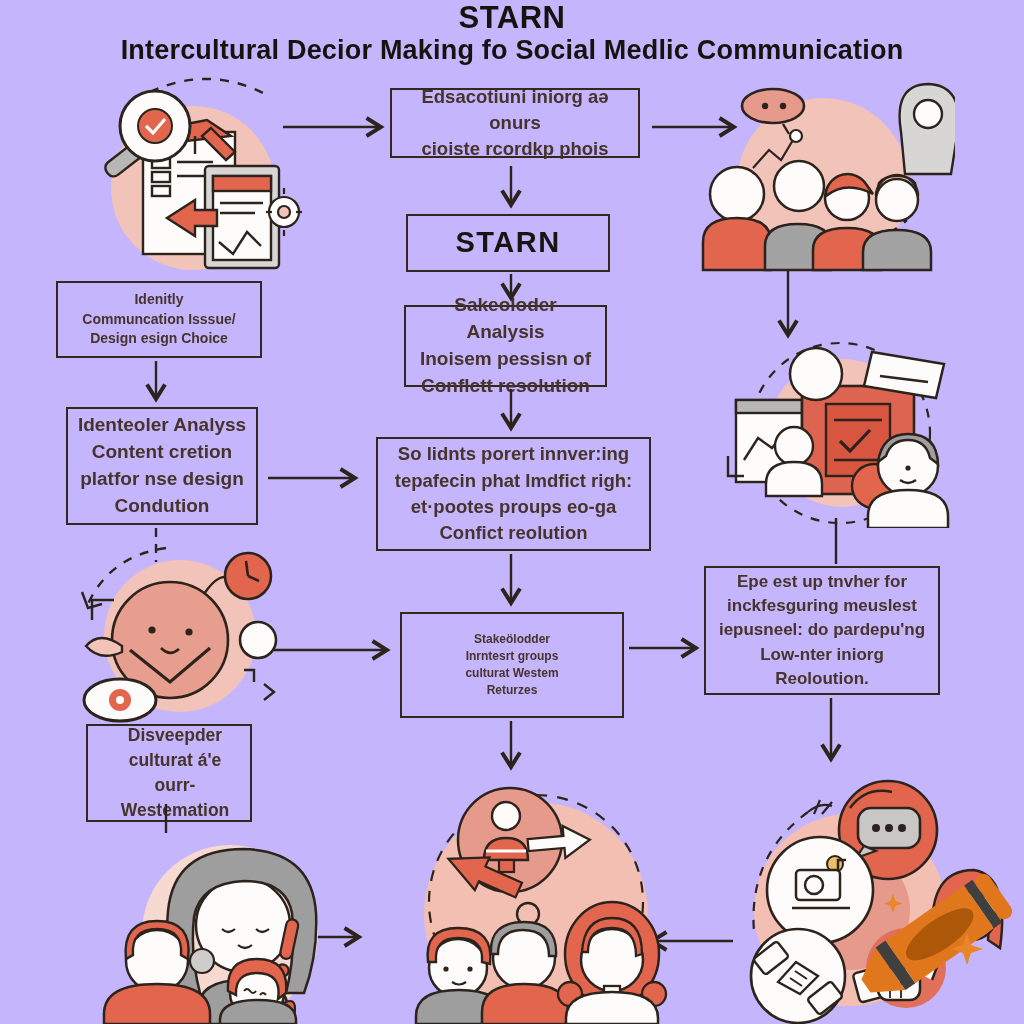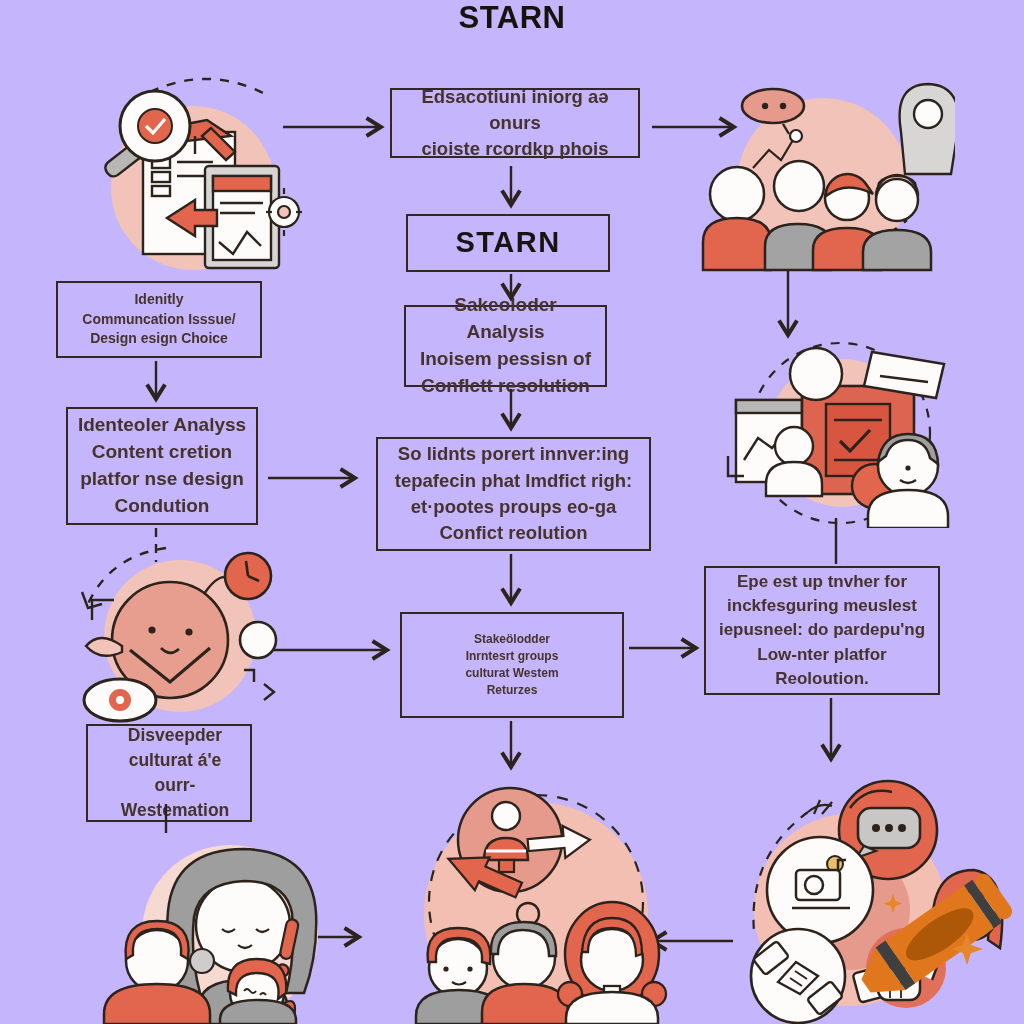--- a/index.html
+++ b/index.html
@@ -25,20 +25,21 @@
   .arrows{position:absolute;left:0;top:0;pointer-events:none;}
   svg{display:block;}
 </style>
 </head>
 <body>
 
 <div class="stage">
 
   <div class="titlewrap">
     <div class="title">STARN</div>
+    <div class="subtitle">Intercultural Decior Making fo Social Medlic Communication</div>
   </div>
 
   <div class="box b-education">Edsacotiuni iniorg aə onurs
 cioiste rcordkp phois</div>
   <div class="box b-starn">STARN</div>
   <div class="box b-analysis">Sakeoloder Analysis
 Inoisem pessisn of
 Conflctt resolution</div>
   <div class="box b-identify">Idenitly
 Communcation Isssue/
@@ -51,21 +52,21 @@
 tepafecin phat Imdfict righ:
 et·pootes proups eo-ga
 Confict reolution</div>
   <div class="box b-stakeolodder">Stakeölodder
 Inrntesrt groups
 culturat Westem
 Returzes</div>
   <div class="box b-epeest">Epe est up tnvher for
 inckfesguring meuslest
 iepusneel: do pardepu'ng
-Low-nter platfor
+Low-nter iniorg
 Reoloution.</div>
   <div class="box b-disveepder">Disveepder
 culturat á'e ourr-
 Westemation</div>
 
   <svg class="arrows" width="1024" height="1024" viewBox="0 0 1024 1024">
     <defs>
       <marker id="ah" viewBox="0 0 12 12" refX="8.5" refY="6" markerWidth="9" markerHeight="9" orient="auto">
         <path d="M1,1 L9,6 L1,11" fill="none" stroke="#2c231d" stroke-width="2.2"></path>
       </marker>

